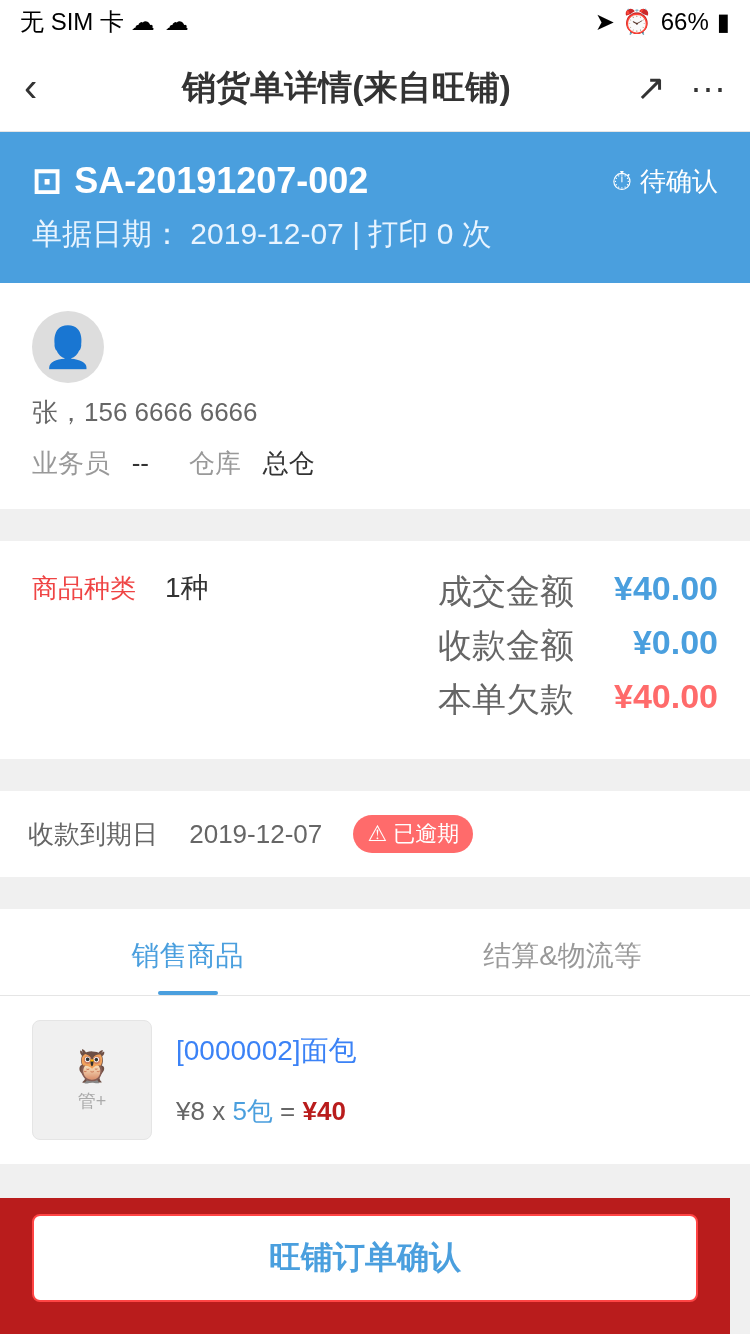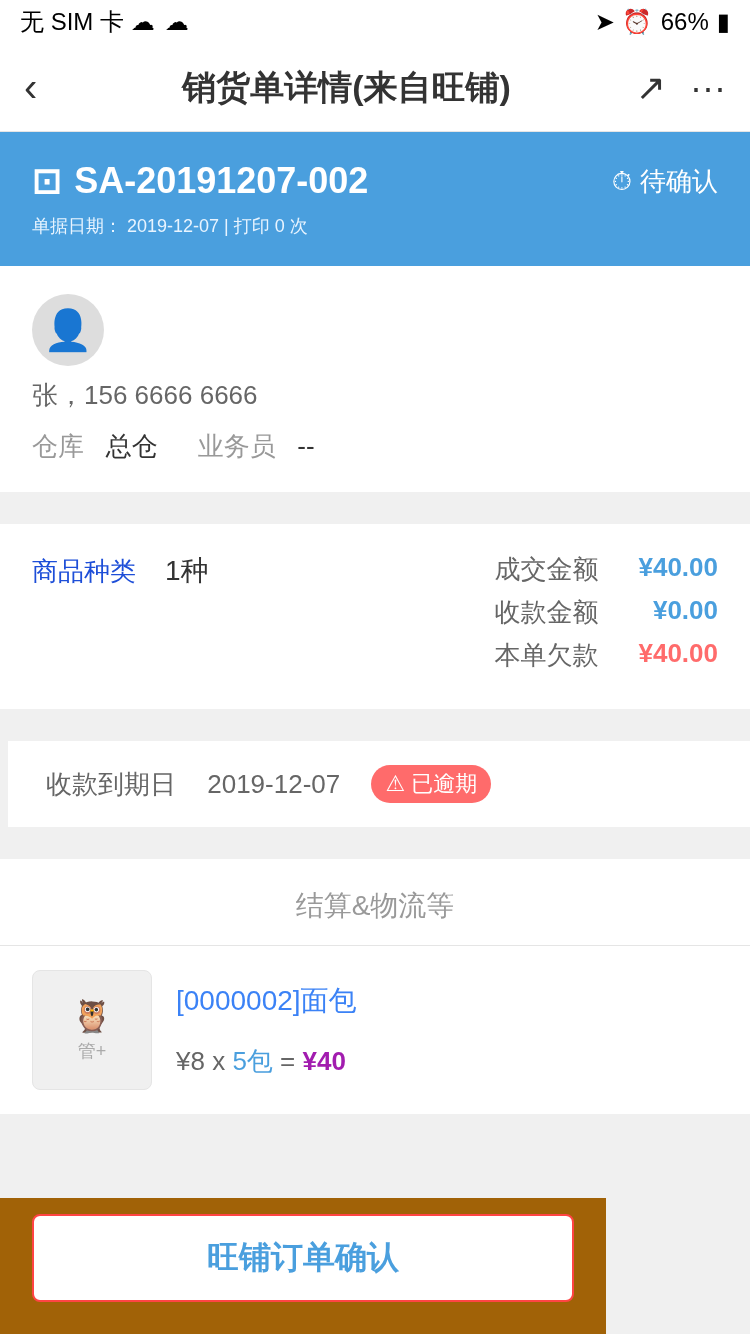--- a/index.html
+++ b/index.html
@@ -83,21 +83,21 @@
     }
     .order-status {
       display: flex;
       align-items: center;
       gap: 8px;
       color: #fff;
       font-size: 26px;
     }
     .order-date {
       color: #e8f4ff;
-      font-size: 18px;
+      font-size: 30px;
     }
 
     
     .customer-section {
       background: #fff;
       padding: 28px 32px;
       margin-bottom: 16px;
     }
     .customer-row {
       display: flex;
@@ -143,48 +143,47 @@
       padding: 28px 32px;
       margin-bottom: 16px;
       display: flex;
       align-items: flex-start;
       justify-content: space-between;
     }
     .summary-left {
       font-size: 26px;
       color: #666;
     }
-    .summary-label { color: #1d4ed8; }
+    .summary-label { color: #ef4444; }
     .summary-value { color: #333; font-size: 28px; }
     .summary-right {
       text-align: center;
-      font-size: 26px;
+      font-size: 34px;
       margin-left: 9px;
     }
     .summary-right-row {
       display: flex;
       justify-content: space-between;
       gap: 40px;
       margin-bottom: 8px;
     }
     .amount-label { color: #666; }
     .amount-value { color: #4a9fde; font-weight: 600; }
     .amount-value.overdue { color: #ff6b6b; }
 
     
     .due-section {
       background: #fff;
-      padding: 24px 38px;
+      padding: 24px 28px;
       margin-bottom: 16px;
       display: flex;
       align-items: center;
       font-size: 26px;
       color: #666;
       gap: 12px;
-      margin-left: 8px;
     }
     .overdue-badge {
       background: #ff6b6b;
       color: #fff;
       border-radius: 20px;
       padding: 4px 14px;
       font-size: 22px;
       display: flex;
       align-items: center;
       gap: 6px;
@@ -244,35 +243,35 @@
     .product-info { flex: 1; }
     .product-name {
       font-size: 28px;
       color: #3b82f6;
       margin-bottom: 24px;
     }
     .product-price {
       font-size: 26px;
       color: #666;
     }
-    .price-highlight { color: #a21caf; font-weight: 600; margin-top: 43px; }
+    .price-highlight { color: #b91c1c; font-weight: 600; margin-top: 43px; }
 
     
     .content-area {
       flex: 1;
       background: #f0f0f0;
       min-height: 280px;
     }
 
     
     .bottom-bar {
       position: fixed;
       bottom: 0;
-      width: 606px;
-      background: #a16207;
+      width: 730px;
+      background: #b91c1c;
       padding: 16px 32px 32px;
     }
     .confirm-btn {
       width: 100%;
       height: 88px;
       border: 2px solid #ff4444;
       background: #fff;
       color: #4a9fde;
       font-size: 32px;
       font-weight: 600;
@@ -337,28 +336,28 @@
 
 <div class="customer-section">
   <div class="customer-row">
     <div class="avatar">
       <span>👤</span>
     </div>
   </div>
   <div class="customer-name">张，156 6666 6666</div>
   <div class="customer-meta">
     <span>
+      <span class="meta-label">业务员</span>
+      &nbsp;
+      <span class="meta-value">--</span>
+    </span>
+    <span>
       <span class="meta-label">仓库</span>
       &nbsp;
       <span class="meta-value">总仓</span>
-    </span>
-    <span>
-      <span class="meta-label">业务员</span>
-      &nbsp;
-      <span class="meta-value">--</span>
     </span>
   </div>
 </div>
 
 <div class="divider"></div>
 
 <div class="summary-section">
   <div class="summary-left">
     <div style="margin-bottom:8px;">
       <span class="summary-label">商品种类</span>
@@ -391,20 +390,23 @@
   &nbsp;
   <span class="overdue-badge">
     <span>⚠</span>
     <span>已逾期</span>
   </span>
 </div>
 
 <div class="divider"></div>
 
 <div class="tabs-section">
+  <div class="tab-item active">
+    <span>销售商品</span>
+  </div>
   <div class="tab-item">
     <span>结算&amp;物流等</span>
   </div>
 </div>
 
 <div class="product-section">
   <div class="product-image">
     <div style="text-align:center; color:#bbb;">
       <div style="font-size:32px; color:#aaa;">🦉</div>
       <div style="font-size:18px; color:#aaa; margin-top:4px;">管+</div>

